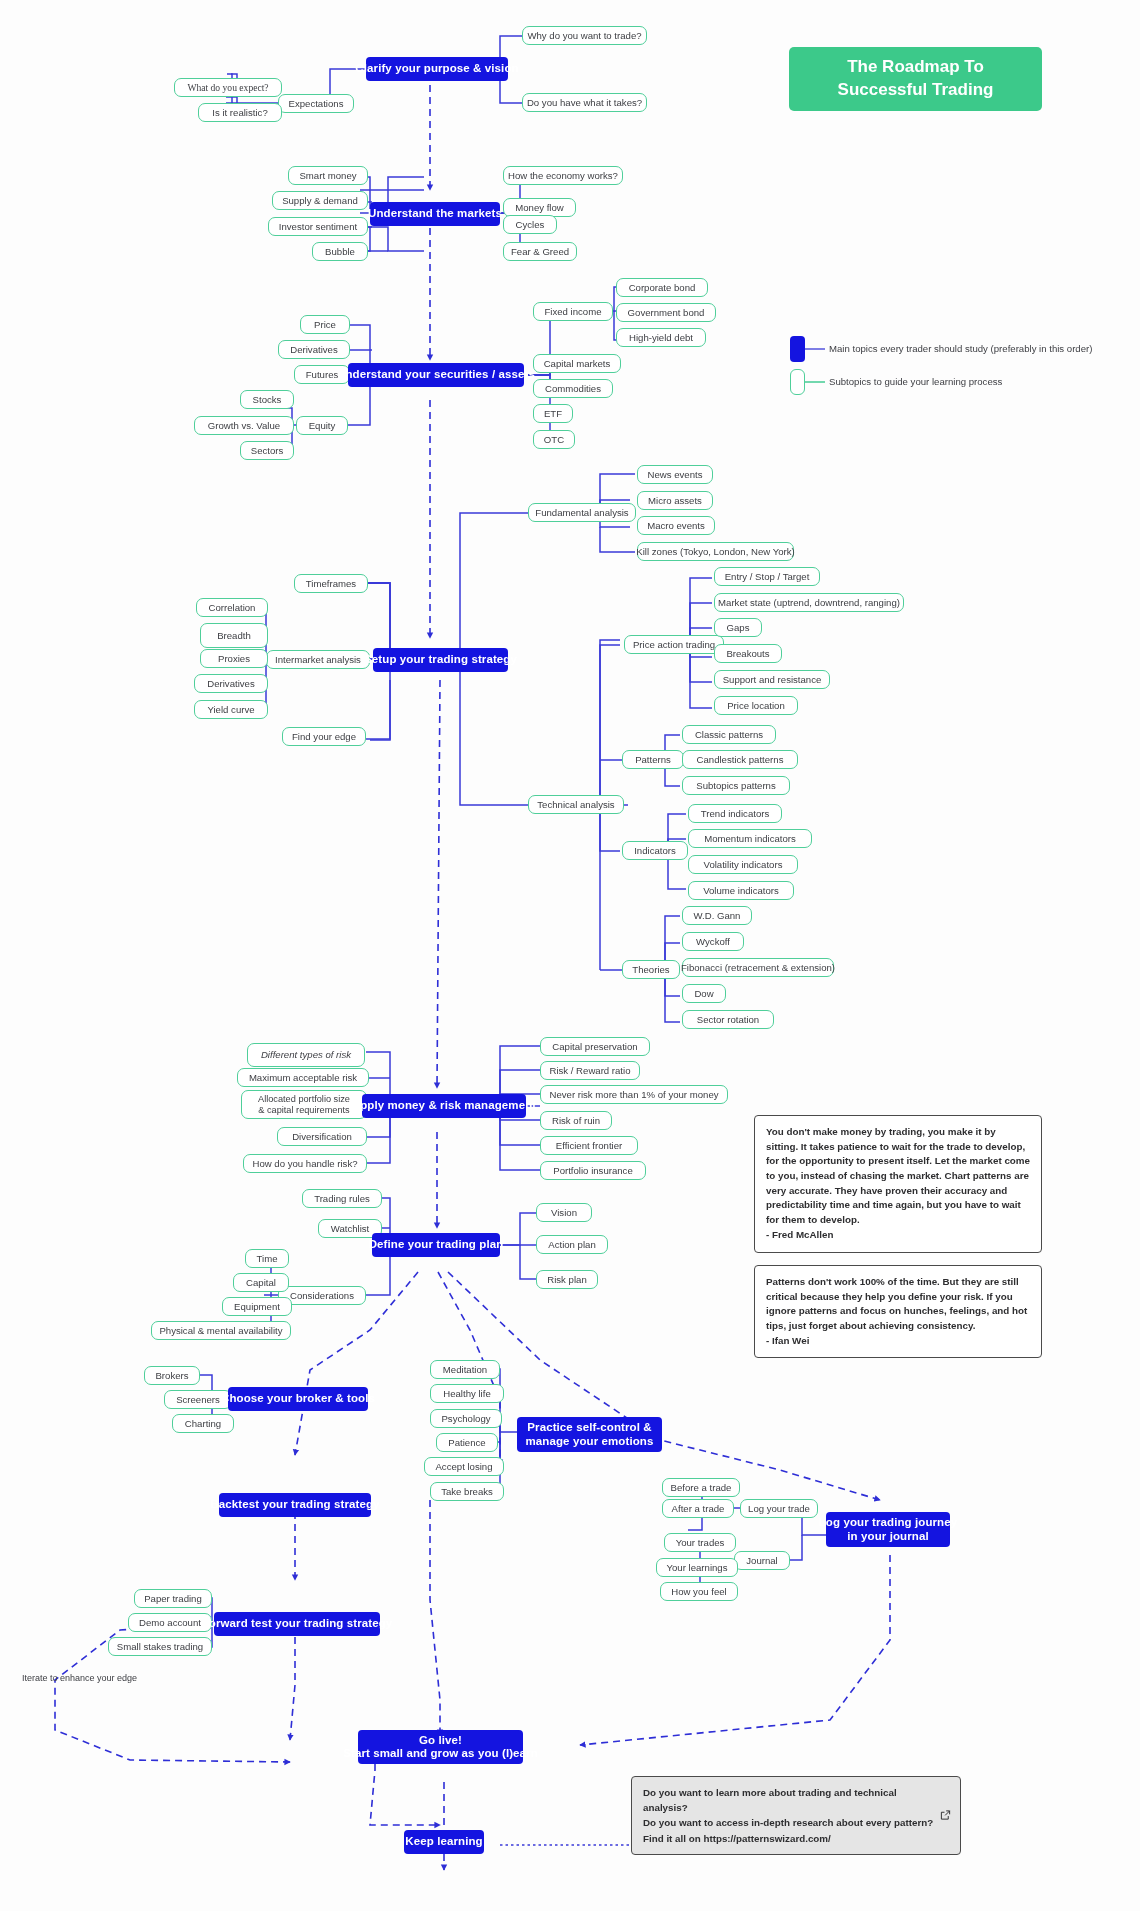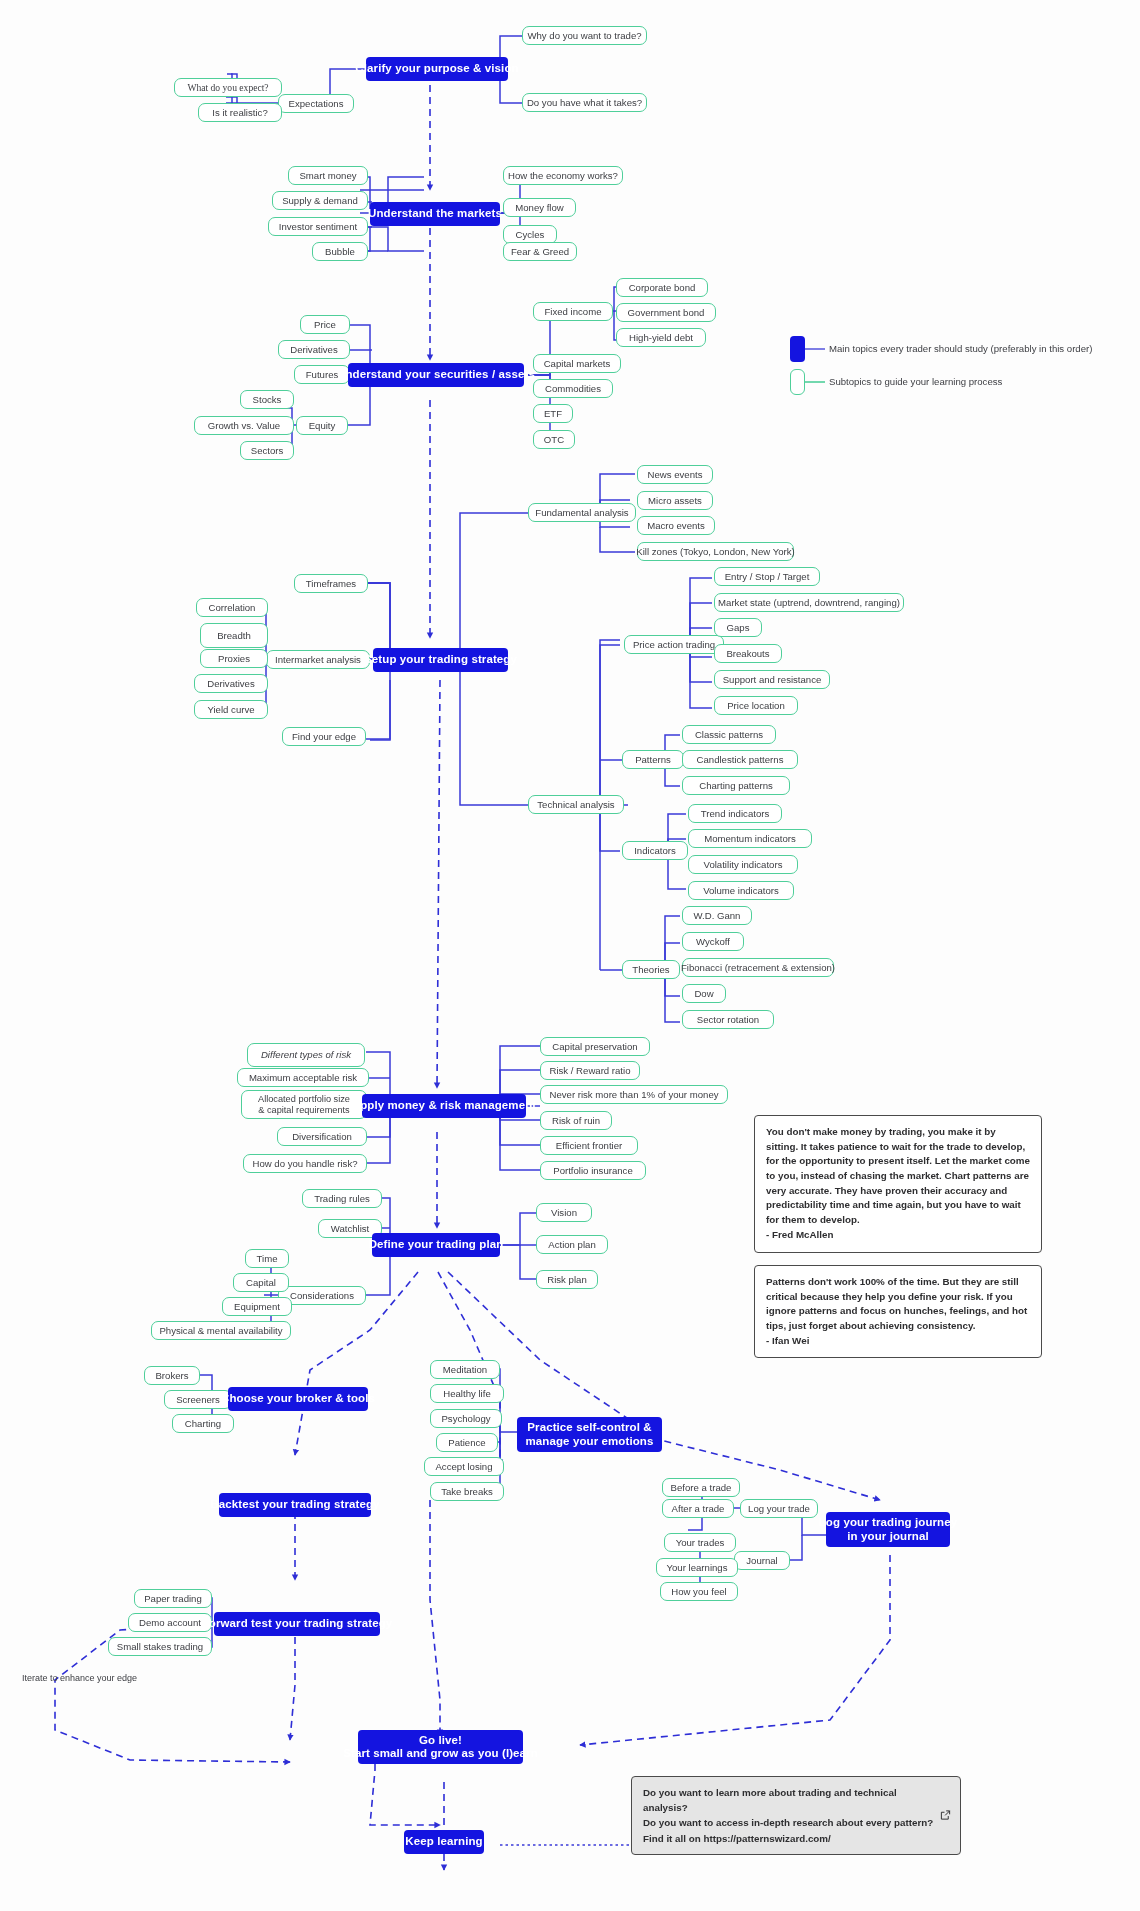--- a/index.html
+++ b/index.html
@@ -301,20 +301,24 @@
     <g fill="none" stroke="#3a3ad8" stroke-width="1.3" stroke-dasharray="2.5 3">
       <path d="M500,1845 L630,1845"></path>
     </g>
     <defs>
       <marker id="ar" viewBox="0 0 10 10" refX="7" refY="5" markerWidth="5" markerHeight="5" orient="auto">
         <path d="M0,1 L8,5 L0,9 z" fill="#2e2ed6"></path>
       </marker>
     </defs>
   </svg>
 
+  <div class="title-banner" style="left:789px; top:47px; width:253px; height:64px;">
+    <span><span>The Roadmap To</span><br>
+    <span>Successful Trading</span></span>
+  </div>
 
   <div class="legend-swatch-main" style="left:790px; top:336px;"></div>
   <svg class="wires" style="width:1140px;height:1911px">
     <line x1="805" y1="349" x2="825" y2="349" stroke="#3a3ad8" stroke-width="1.3"></line>
     <line x1="805" y1="382" x2="825" y2="382" stroke="#4fcf9a" stroke-width="1.6"></line>
   </svg>
   <div class="legend-label" style="left:829px; top:343px;">Main topics every trader should study (preferably in this order)</div>
   <div class="legend-swatch-sub" style="left:790px; top:369px;"></div>
   <div class="legend-label" style="left:829px; top:376px;">Subtopics to guide your learning process</div>
 
@@ -325,21 +329,21 @@
   <div class="node sub" style="left:174px; top:78px; width:108px; height:19px;font-family:Liberation Serif, serif;">What do you expect?</div>
   <div class="node sub" style="left:198px; top:103px; width:84px; height:19px;">Is it realistic?</div>
 
   <div class="node main" style="left:370px; top:202px; width:130px; height:24px;">Understand the markets</div>
   <div class="node sub" style="left:288px; top:166px; width:80px; height:19px;">Smart money</div>
   <div class="node sub" style="left:272px; top:191px; width:96px; height:19px;">Supply &amp; demand</div>
   <div class="node sub" style="left:268px; top:217px; width:100px; height:19px;">Investor sentiment</div>
   <div class="node sub" style="left:312px; top:242px; width:56px; height:19px;">Bubble</div>
   <div class="node sub" style="left:503px; top:166px; width:120px; height:19px;">How the economy works?</div>
   <div class="node sub" style="left:503px; top:198px; width:73px; height:19px;">Money flow</div>
-  <div class="node sub" style="left:503px; top:225px; width:54px; height:19px;">Cycles</div>
+  <div class="node sub" style="left:503px; top:215px; width:54px; height:19px;">Cycles</div>
   <div class="node sub" style="left:503px; top:242px; width:74px; height:19px;">Fear &amp; Greed</div>
 
   <div class="node main" style="left:348px; top:363px; width:176px; height:24px;">Understand your securities / assets</div>
   <div class="node sub" style="left:300px; top:315px; width:50px; height:19px;">Price</div>
   <div class="node sub" style="left:278px; top:340px; width:72px; height:19px;">Derivatives</div>
   <div class="node sub" style="left:294px; top:365px; width:56px; height:19px;">Futures</div>
   <div class="node sub" style="left:296px; top:416px; width:52px; height:19px;">Equity</div>
   <div class="node sub" style="left:240px; top:390px; width:54px; height:19px;">Stocks</div>
   <div class="node sub" style="left:194px; top:416px; width:100px; height:19px;">Growth vs. Value</div>
   <div class="node sub" style="left:240px; top:441px; width:54px; height:19px;">Sectors</div>
@@ -374,21 +378,21 @@
   <div class="node sub" style="left:714px; top:567px; width:106px; height:19px;">Entry / Stop / Target</div>
   <div class="node sub" style="left:714px; top:593px; width:190px; height:19px;">Market state (uptrend, downtrend, ranging)</div>
   <div class="node sub" style="left:714px; top:618px; width:48px; height:19px;">Gaps</div>
   <div class="node sub" style="left:714px; top:644px; width:68px; height:19px;">Breakouts</div>
   <div class="node sub" style="left:714px; top:670px; width:116px; height:19px;">Support and resistance</div>
   <div class="node sub" style="left:714px; top:696px; width:84px; height:19px;">Price location</div>
 
   <div class="node sub" style="left:622px; top:750px; width:62px; height:19px;">Patterns</div>
   <div class="node sub" style="left:682px; top:725px; width:94px; height:19px;">Classic patterns</div>
   <div class="node sub" style="left:682px; top:750px; width:116px; height:19px;">Candlestick patterns</div>
-  <div class="node sub" style="left:682px; top:776px; width:108px; height:19px;">Charting patterns</div>
+  <div class="node sub" style="left:682px; top:776px; width:108px; height:19px;">Subtopics patterns</div>
 
   <div class="node sub" style="left:622px; top:841px; width:66px; height:19px;">Indicators</div>
   <div class="node sub" style="left:688px; top:804px; width:94px; height:19px;">Trend indicators</div>
   <div class="node sub" style="left:688px; top:829px; width:124px; height:19px;">Momentum indicators</div>
   <div class="node sub" style="left:688px; top:855px; width:110px; height:19px;">Volatility indicators</div>
   <div class="node sub" style="left:688px; top:881px; width:106px; height:19px;">Volume indicators</div>
 
   <div class="node sub" style="left:622px; top:960px; width:58px; height:19px;">Theories</div>
   <div class="node sub" style="left:682px; top:906px; width:70px; height:19px;">W.D. Gann</div>
   <div class="node sub" style="left:682px; top:932px; width:62px; height:19px;">Wyckoff</div>

